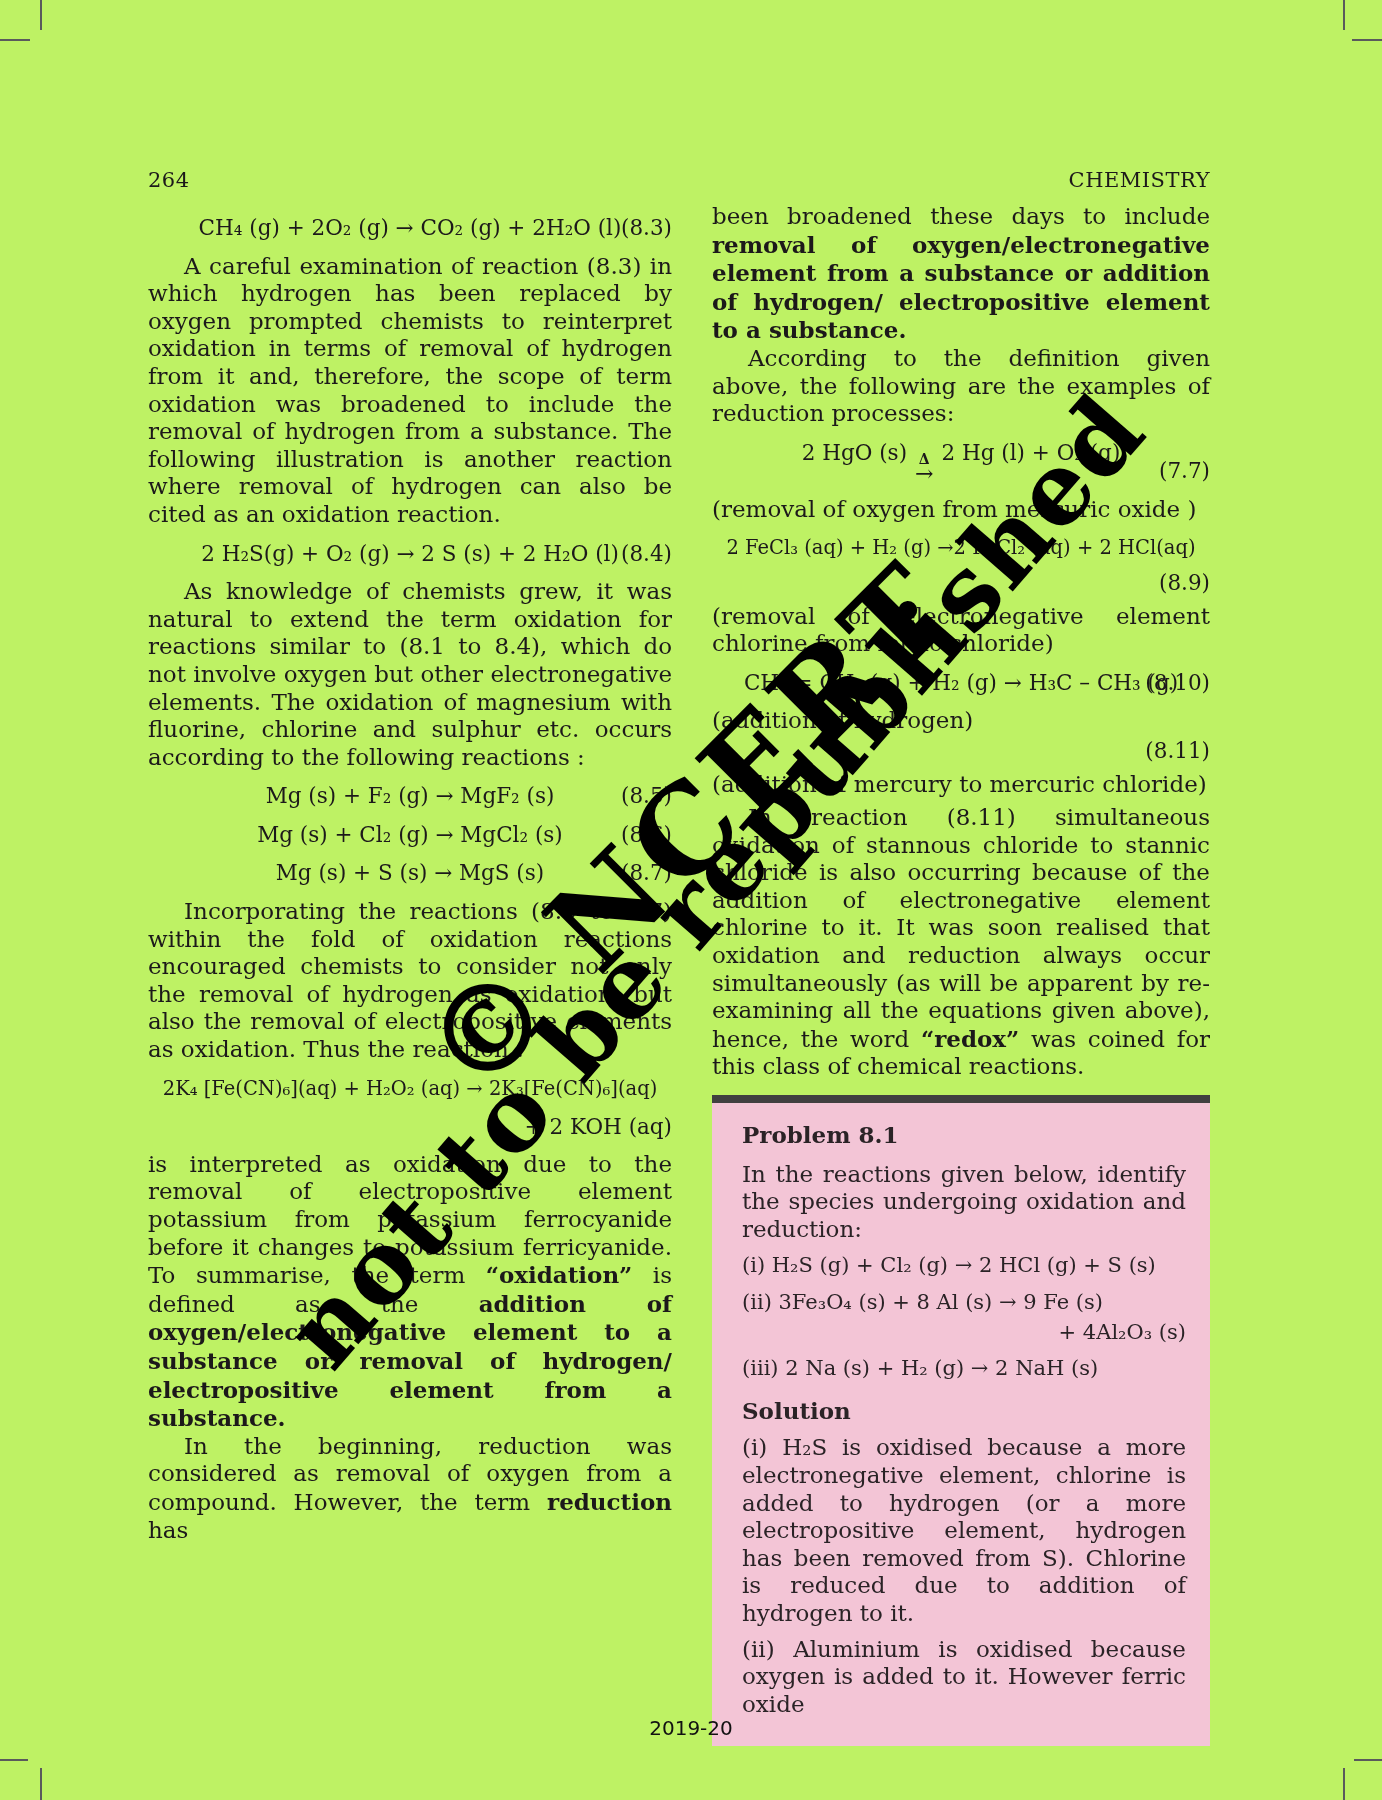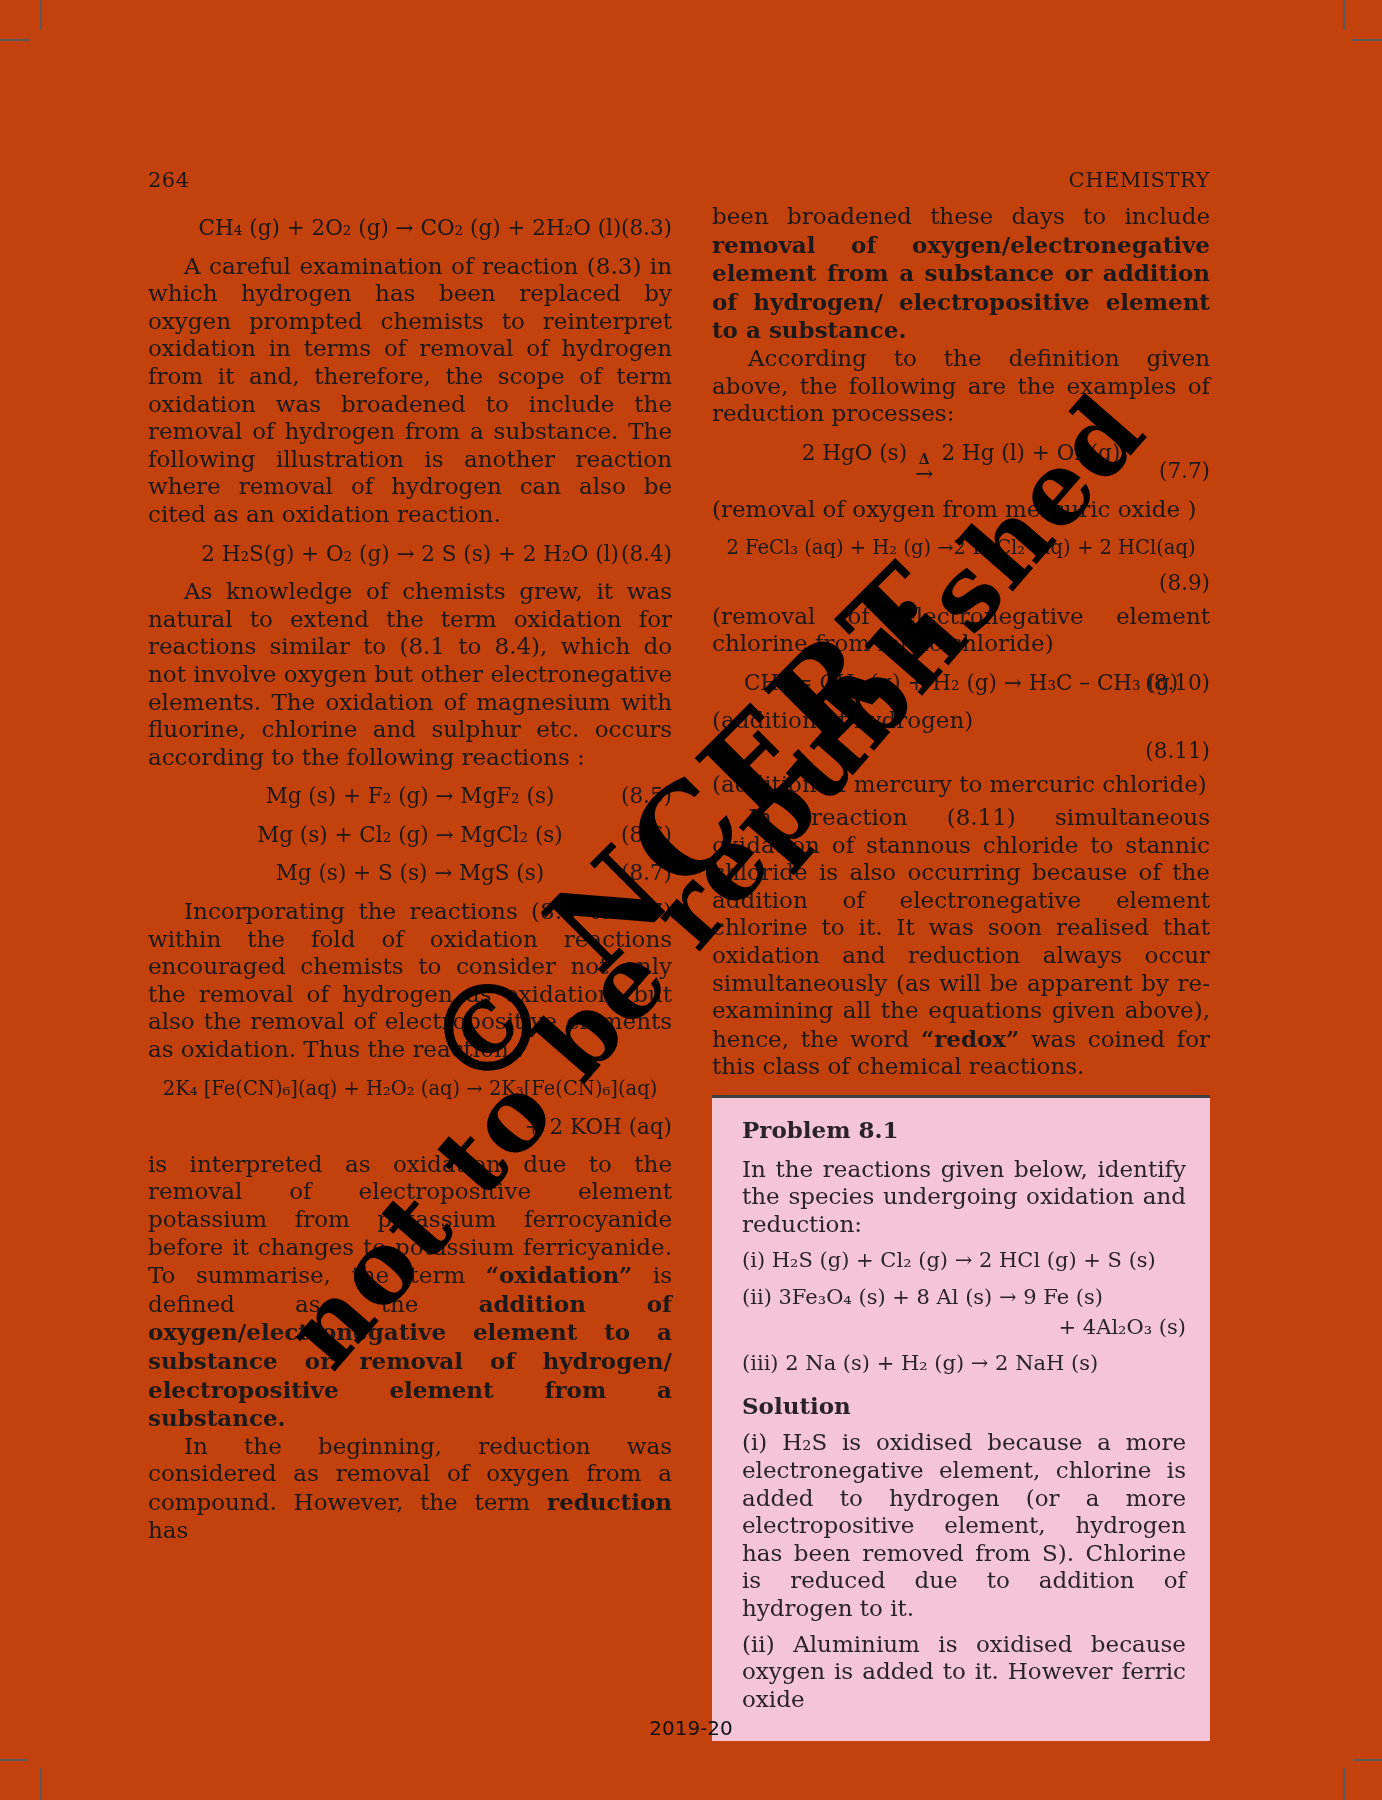--- a/index.html
+++ b/index.html
@@ -1,16 +1,16 @@
 <!DOCTYPE html>
 <html><head>
 <meta charset="utf-8">
 <style>
   html,body{margin:0;padding:0;background:#e8e8e8;}
-  .page{position:relative;width:1382px;height:1800px;background:#c2410c;margin:0 auto;
+  .page{position:relative;width:1382px;height:1800px;background:#bef264;margin:0 auto;
         font-family:"DejaVu Serif","Liberation Serif",serif;color:#1c191a;overflow:hidden;}
   
   .crop{position:absolute;background:#5a5a5c;}
   
   .header{position:absolute;left:148px;top:168px;width:1062px;display:flex;
           justify-content:space-between;font-size:21px;letter-spacing:0.5px;}
   
   .col{position:absolute;top:203px;font-size:23px;line-height:27.6px;text-align:justify;}
   .col-left{left:148px;width:524px;}
   .col-right{left:712px;width:498px;}
@@ -21,21 +21,21 @@
   .eq.sm{font-size:19.5px;}
   .eq .n{position:absolute;right:0;bottom:0;font-size:21.5px;}
   .eqcont{text-align:right;margin:2px 0 10px 0;font-size:21.5px;}
   .numline{text-align:right;margin:-4px 0 6px 0;font-size:21.5px;}
   .note{margin:2px 0 6px 0;}
   .dstack{display:inline-flex;flex-direction:column;align-items:center;vertical-align:-4px;
           line-height:1;margin:0 8px;}
   .dstack .dl{font-size:14px;line-height:1;margin-bottom:-3px;font-weight:bold;}
   .dstack .ar{font-size:22px;line-height:1;}
   
-  .problem-box{margin-top:14px;background:#f3c5d6;border-top:3px solid #404040;
+  .problem-box{margin-top:14px;background:#f3c5d6;border-top:8px solid #404040;
                padding:12px 24px 20px 30px;color:#2a2326;}
   .problem-box .ptitle{font-weight:bold;font-size:23px;margin:6px 0 12px 0;}
   .problem-box .pintro{margin:0 0 8px 0;}
   .problem-box .peq{position:relative;margin:9px 0;white-space:nowrap;font-size:21px;text-align:left;}
   .problem-box .peq .cont{display:block;text-align:right;white-space:nowrap;margin-top:2px;}
   .problem-box .stitle{font-weight:bold;font-size:23px;margin:14px 0 10px 0;}
   .problem-box .sol{margin:0 0 8px 0;}
   
   .footer{position:absolute;left:0;top:1716px;width:1382px;text-align:center;
           font-family:"DejaVu Sans","Liberation Sans",sans-serif;font-size:20px;color:#111;}

